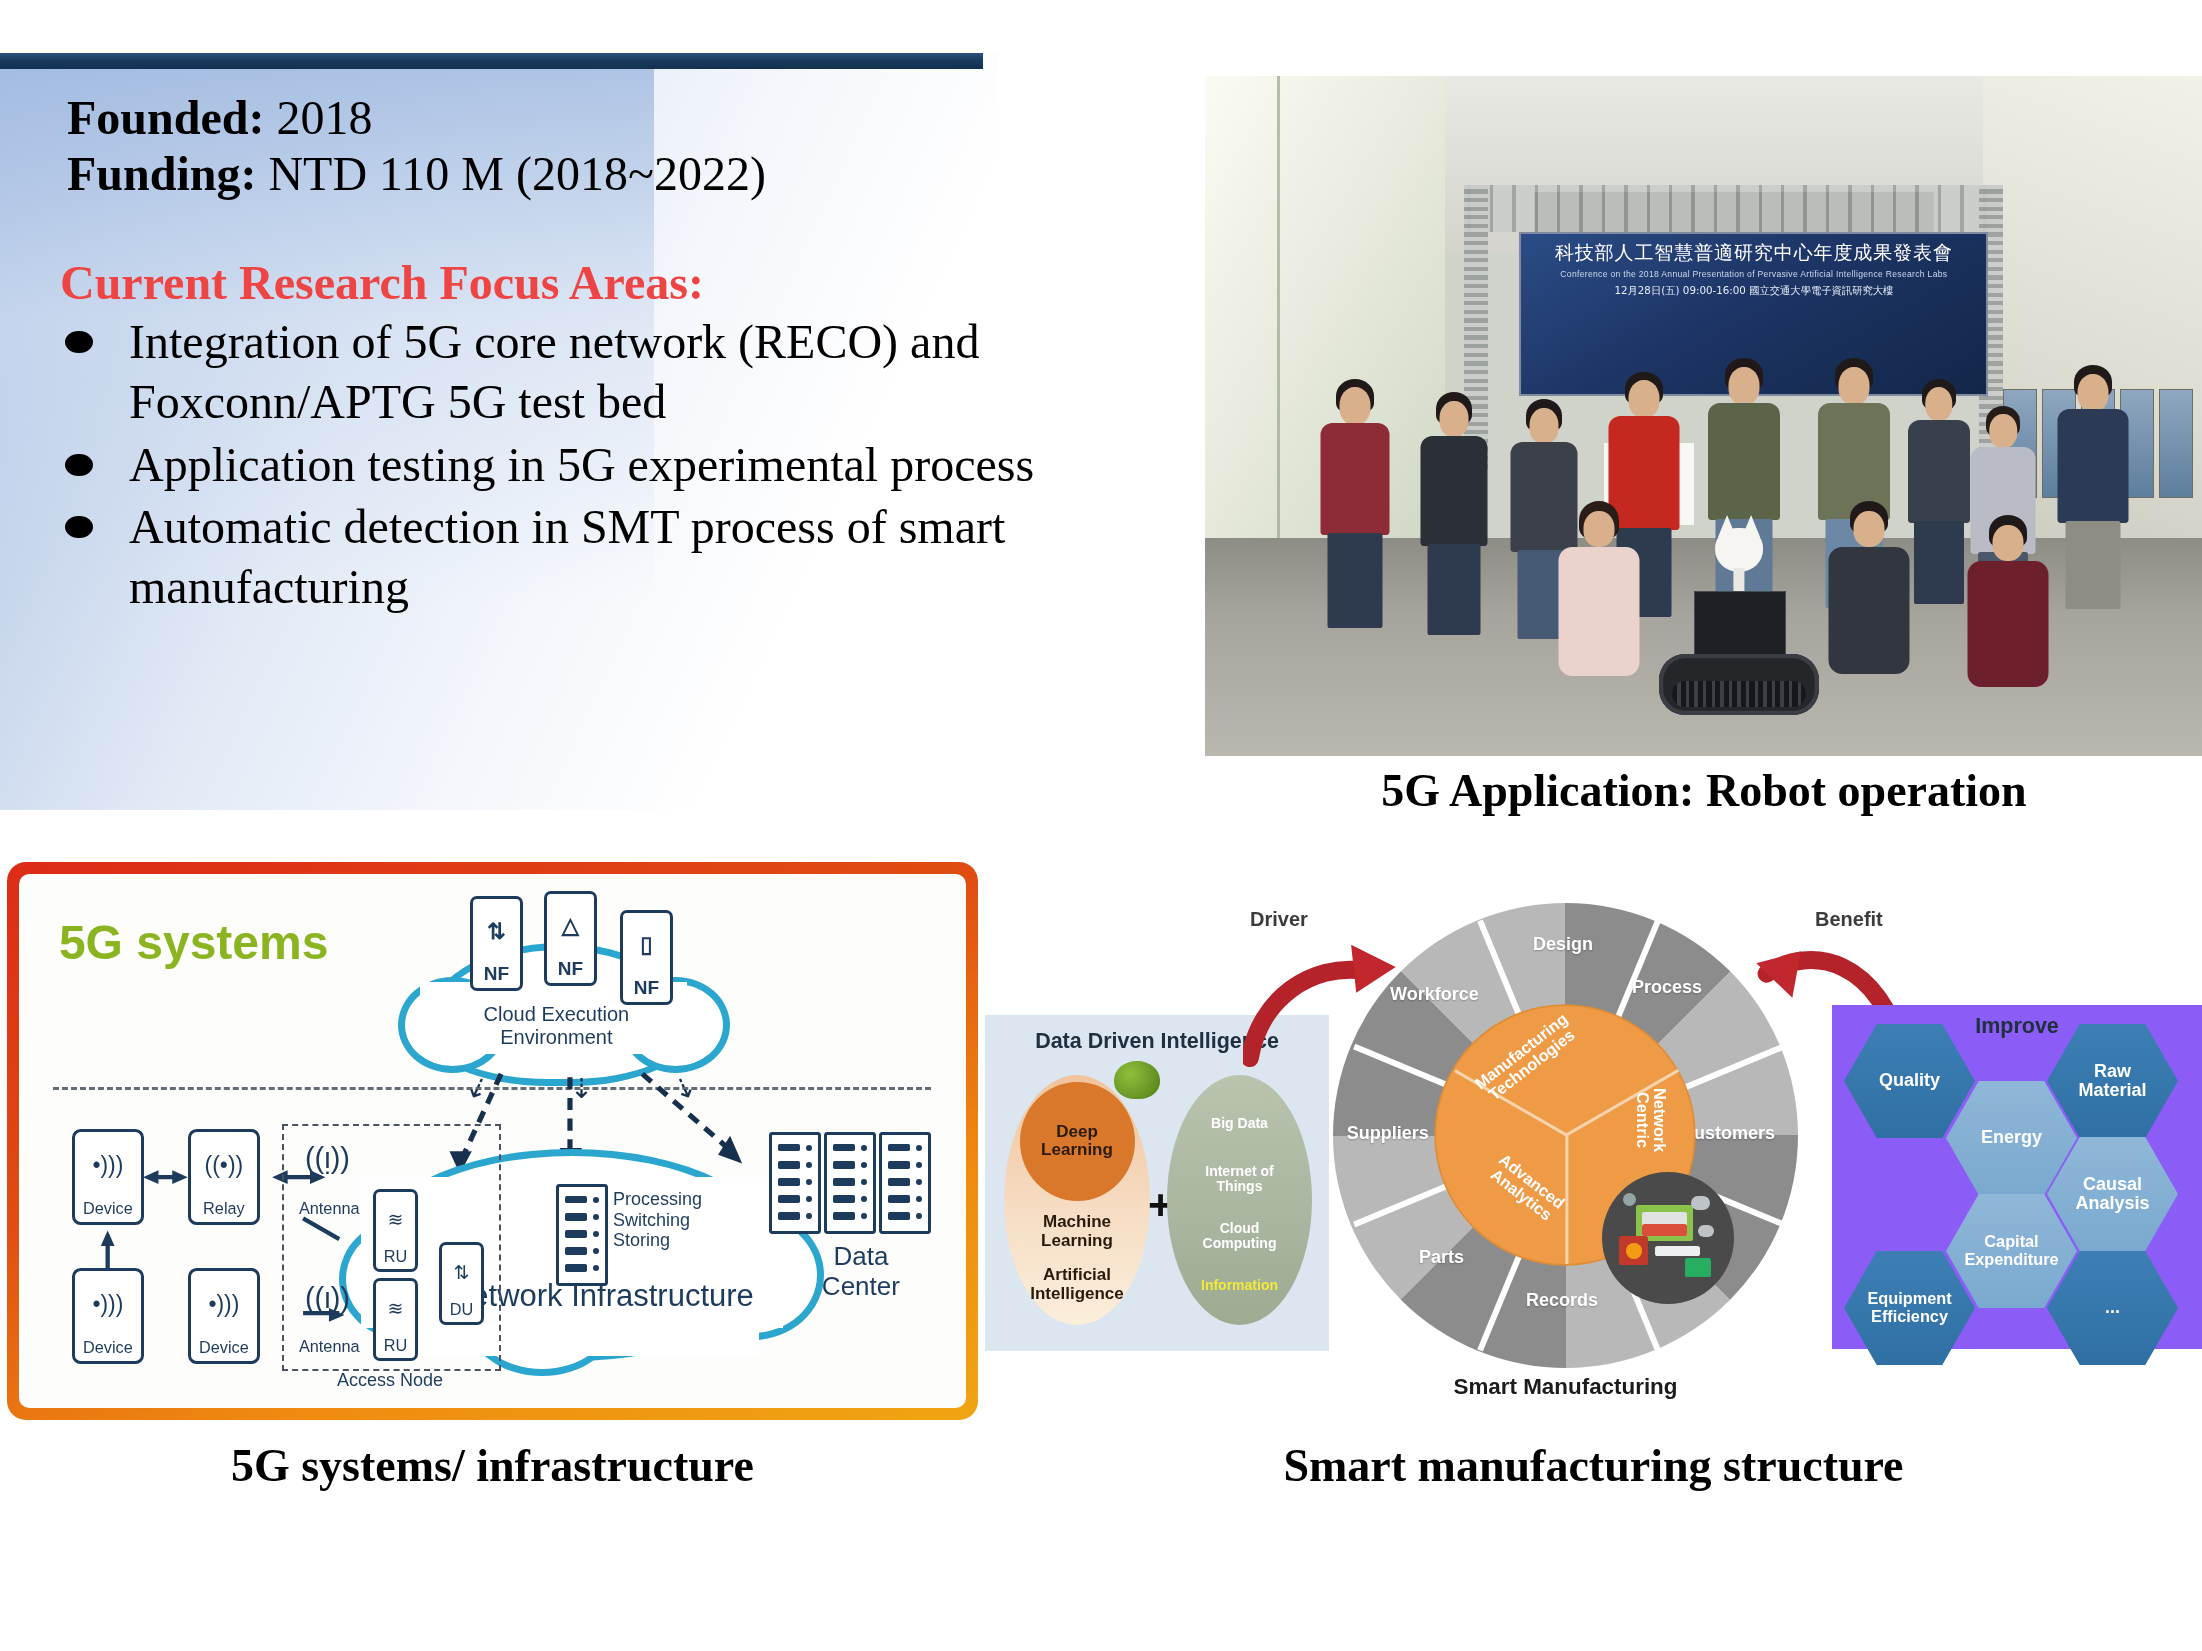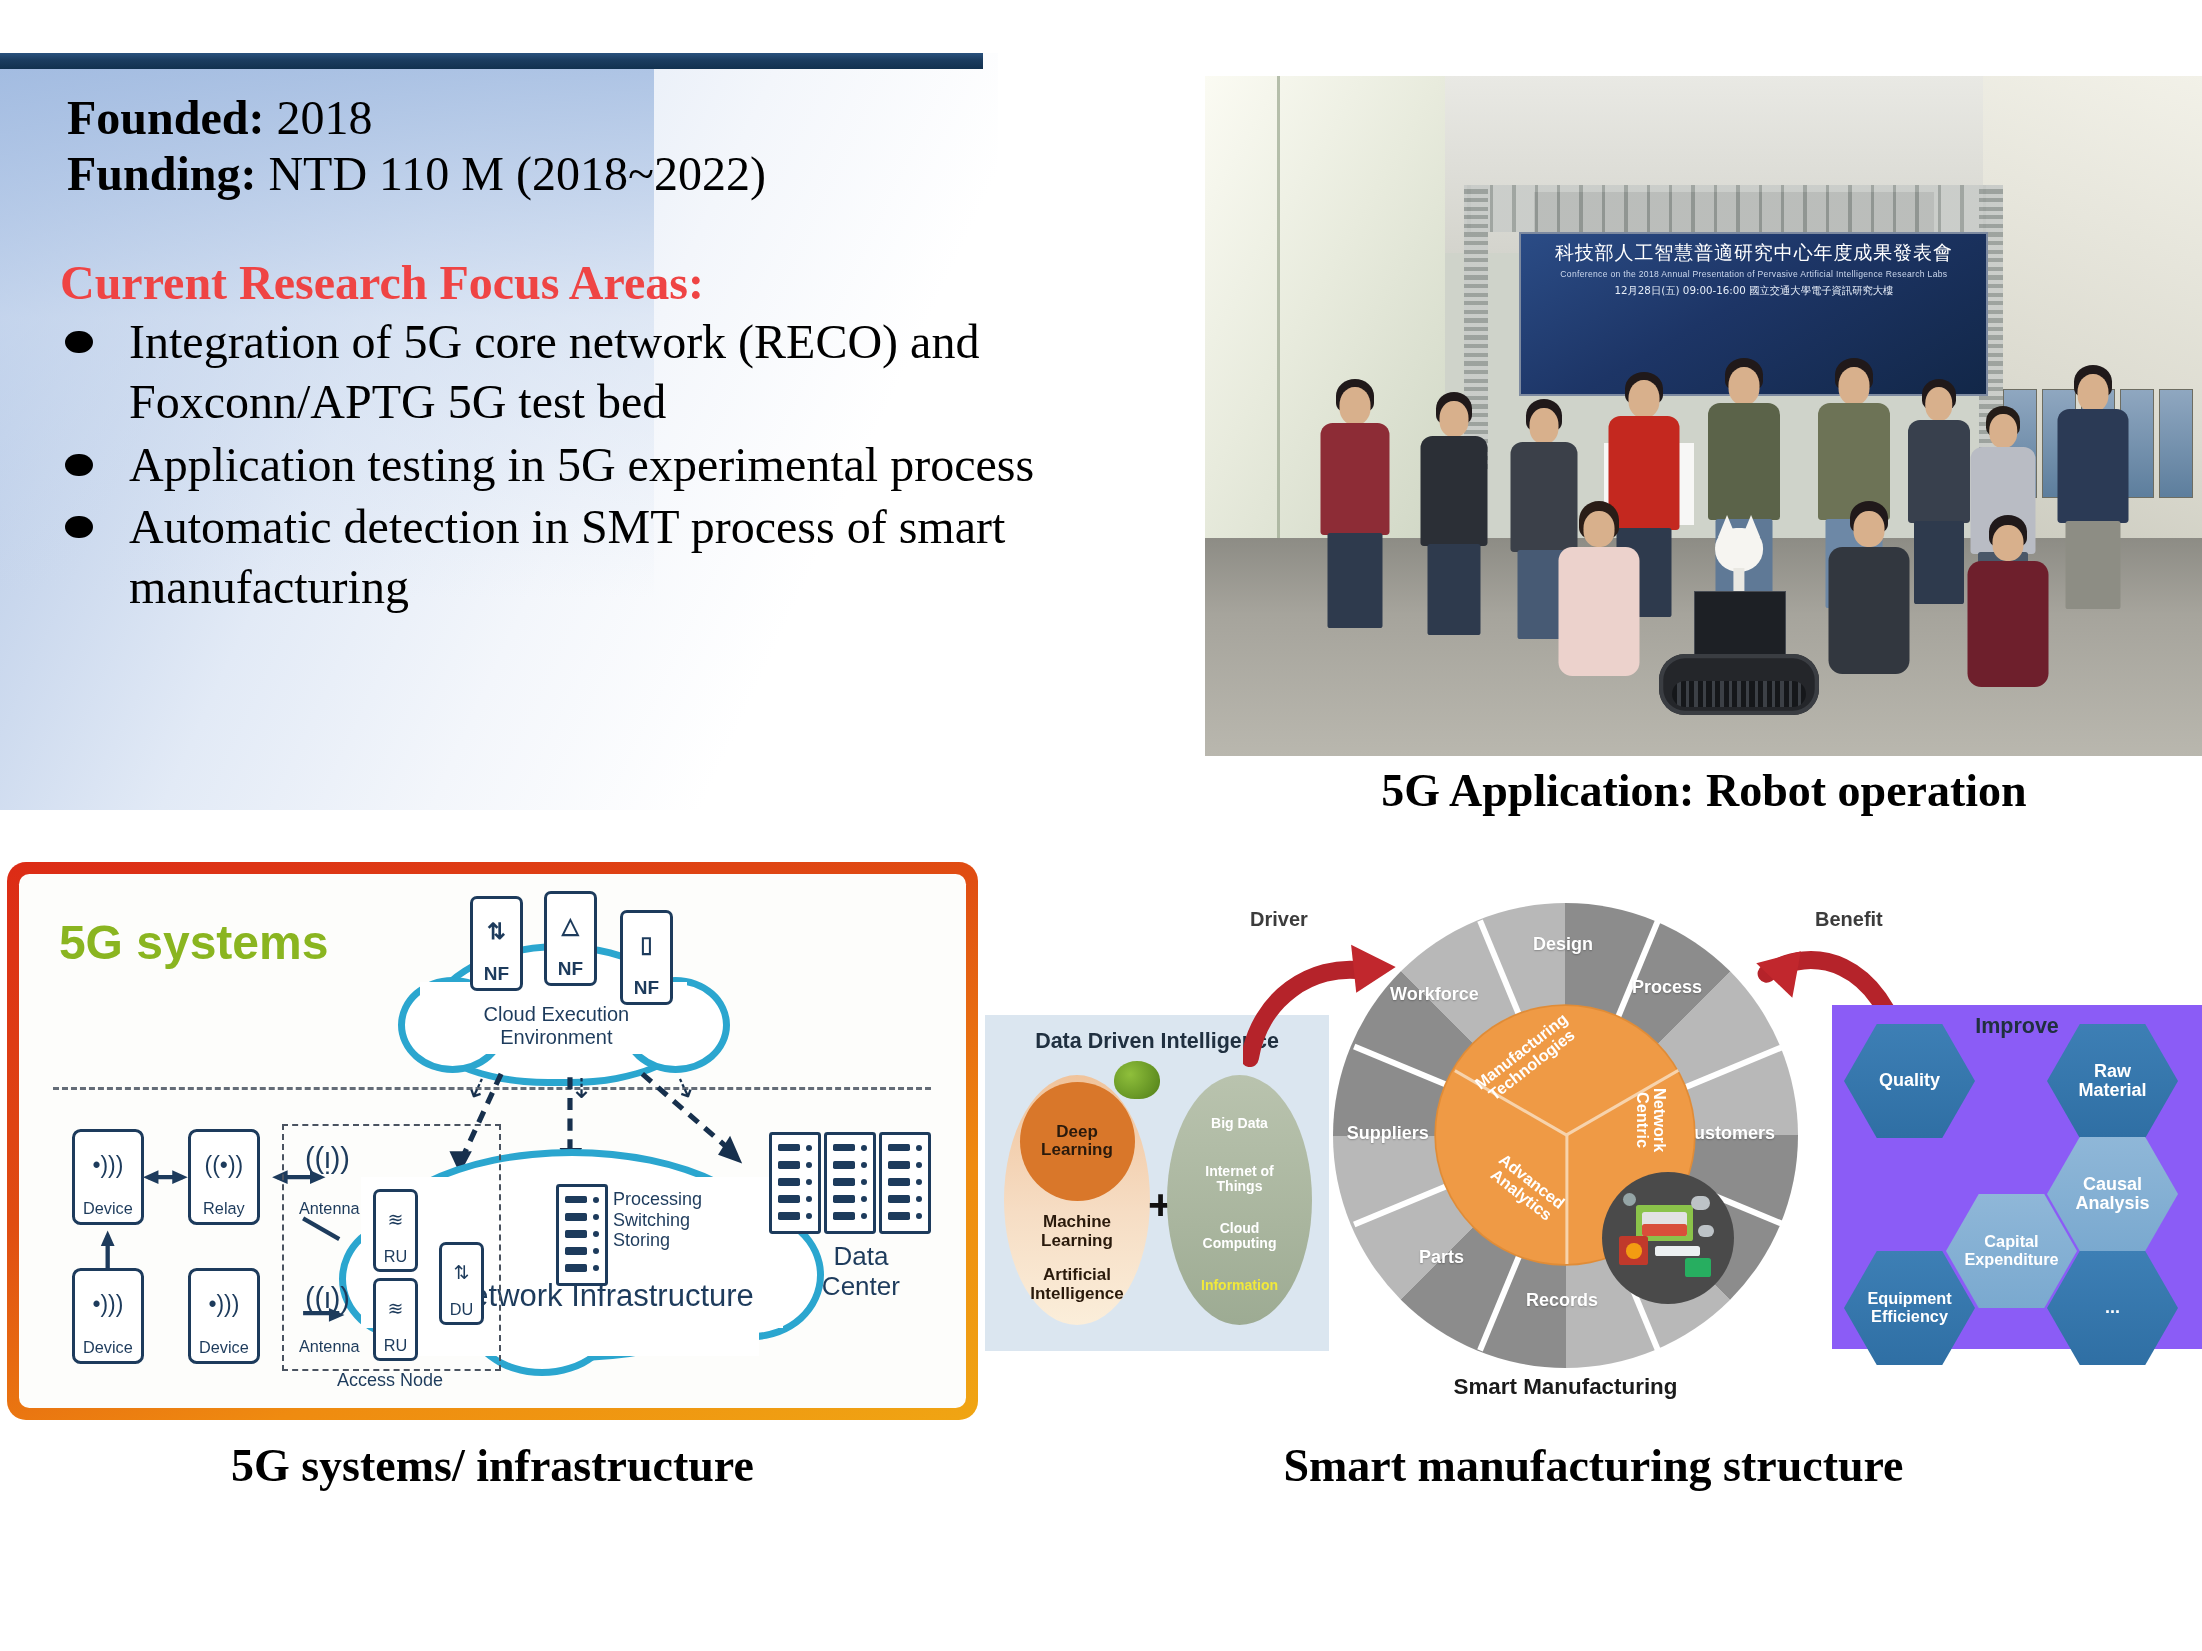--- a/index.html
+++ b/index.html
@@ -706,20 +706,23 @@
     </svg>
   </div>
   <div class="arrow-lab" style="left:830px;top:5.2px;">Benefit</div>
 
   <div id="hex-panel">
     <div id="hex-title">Improve</div>
 
     <div class="hex hex-d" style="left:12px;top:19px;">
       <span>Quality</span>
     </div>
+    <div class="hex hex-l" style="left:114px;top:76px;">
+      <span>Energy</span>
+    </div>
     <div class="hex hex-d" style="left:215px;top:19px;">
       <span>
         <span>Raw</span><br>
         <span>Material</span>
       </span>
     </div>
     <div class="hex hex-l" style="left:114px;top:189px;">
       <span style="font-size:16.3px;">
         <span>Capital</span><br>
         <span>Expenditure</span>

